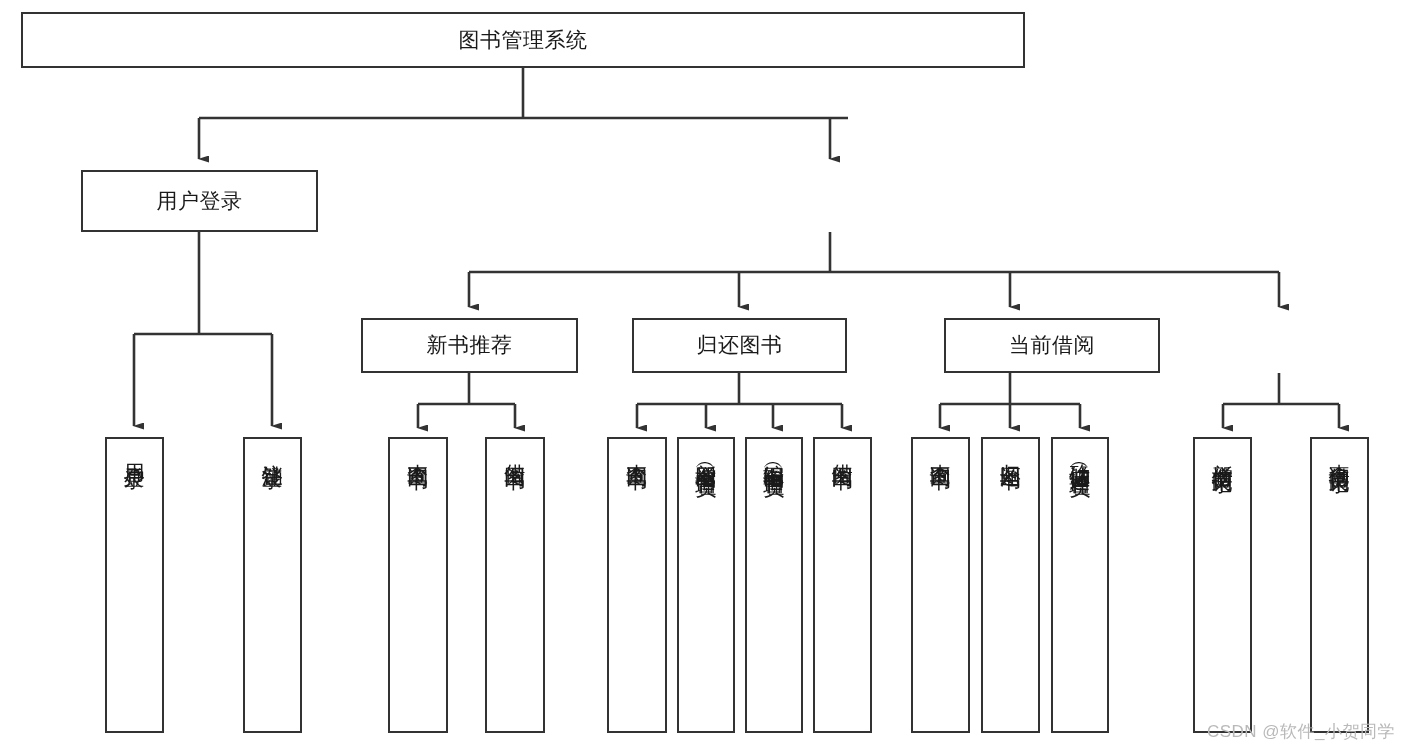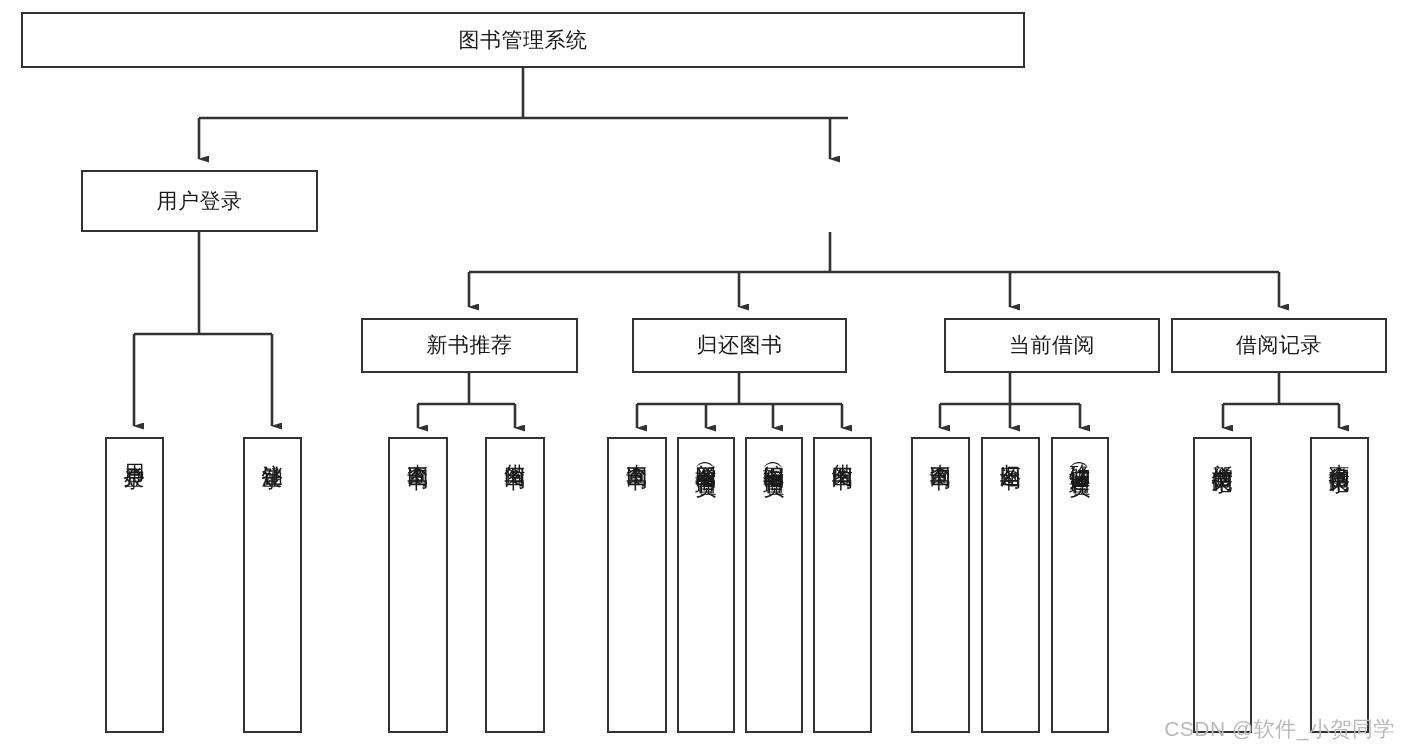--- a/index.html
+++ b/index.html
@@ -52,21 +52,21 @@
     text-orientation: upright;
     font-size: 21px;
     line-height: 1.12;
     letter-spacing: 2px;
     margin: 0 auto;
   }
   .watermark {
     position: absolute;
     right: 10px;
     bottom: 4px;
-    font-size: 21px;
+    font-size: 17px;
     color: #b9b9b9;
     white-space: nowrap;
     letter-spacing: 0.5px;
     user-select: none;
   }
 </style>
 </head>
 <body>
 
 <div id="canvas">
@@ -131,23 +131,20 @@
 
   <div class="node horiz" style="left:361px; top:318px; width:217px; height:55px;">
     <span class="label">新书推荐</span>
   </div>
   <div class="node horiz" style="left:632px; top:318px; width:215px; height:55px;">
     <span class="label">归还图书</span>
   </div>
   <div class="node horiz" style="left:944px; top:318px; width:216px; height:55px;">
     <span class="label">当前借阅</span>
   </div>
-  <div class="node horiz" style="left:1171px; top:318px; width:216px; height:55px;">
-    <span class="label">借阅记录</span>
-  </div>
 
   <div class="node vert" style="left:105px; top:437px; width:59px; height:296px;">
     <span class="label">用户登录</span>
   </div>
   <div class="node vert" style="left:243px; top:437px; width:59px; height:296px;">
     <span class="label">注销登录</span>
   </div>
 
   <div class="node vert" style="left:388px; top:437px; width:60px; height:296px;">
     <span class="label">查询图书</span>

